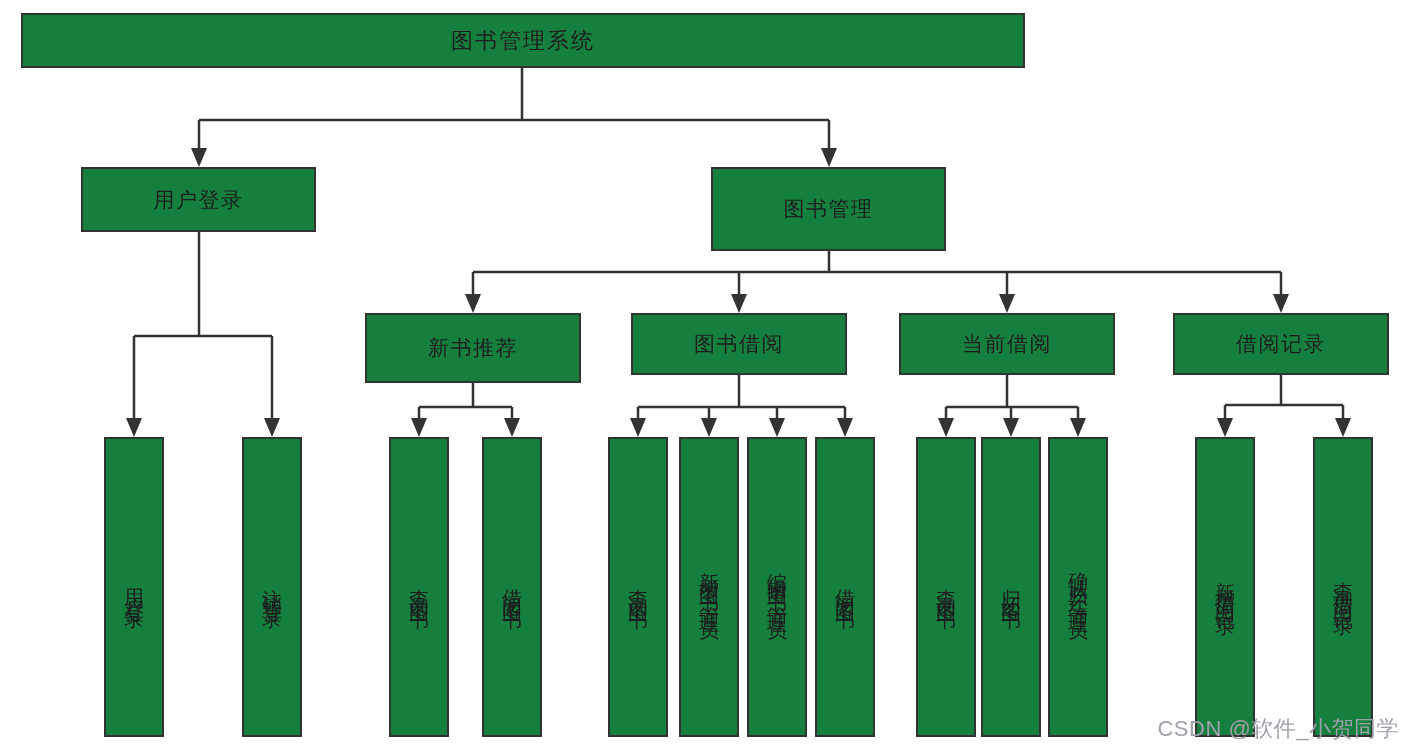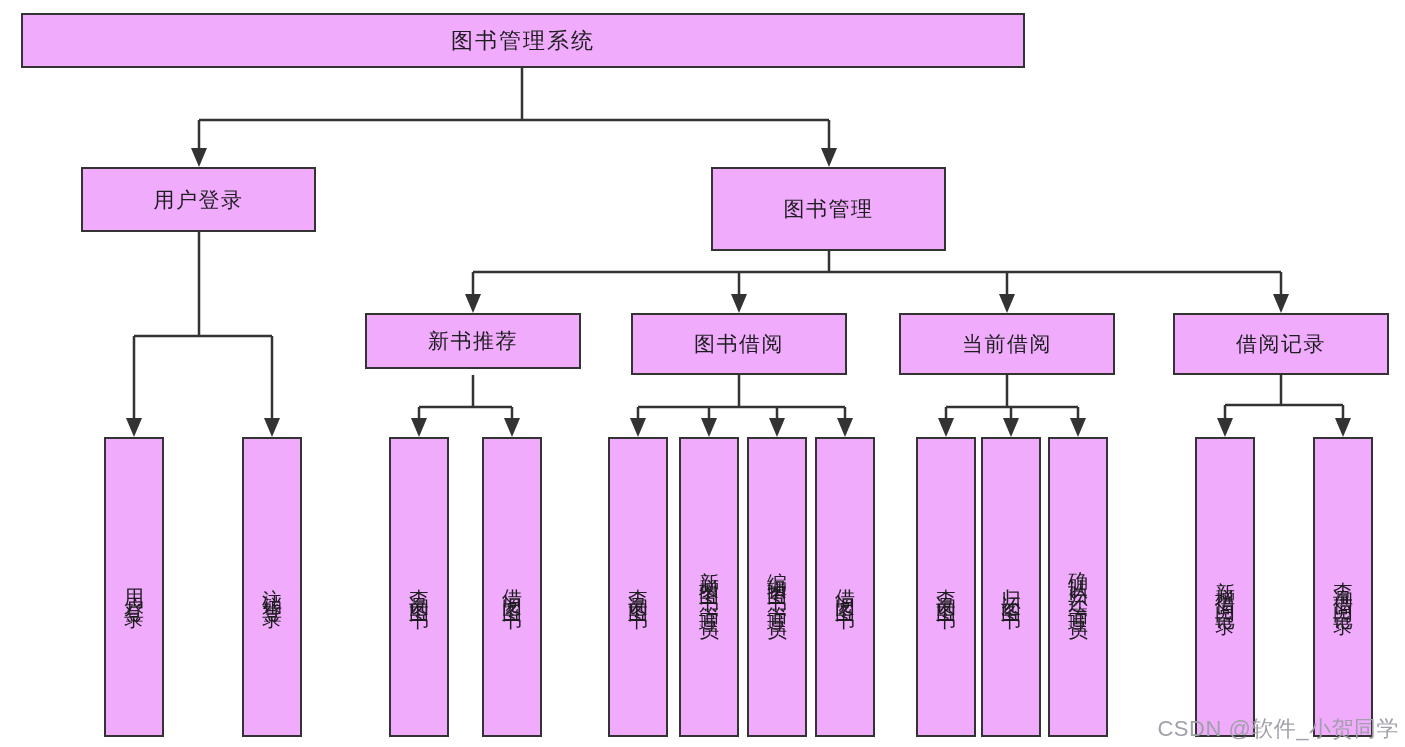--- a/index.html
+++ b/index.html
@@ -15,21 +15,21 @@
   .connectors {
     position: absolute;
     left: 0; top: 0;
     width: 1405px; height: 747px;
     pointer-events: none;
   }
   .node {
     position: absolute;
     box-sizing: border-box;
     border: 2.5px solid #333333;
-    background: #f0abfc;
+    background: #15803d;
     display: flex;
     align-items: center;
     justify-content: center;
     text-align: center;
   }
   .h-node { font-size: 21px; letter-spacing: 1.5px; }
   .root-node { font-size: 22px; letter-spacing: 2px; }
   .leaf-node { font-size: 20px; }
   .vtext {
     writing-mode: vertical-rl;
@@ -76,21 +76,21 @@
     <span>图书管理系统</span>
   </div>
 
   <div class="node h-node" style="left:81px; top:167px; width:235px; height:65px;">
     <span>用户登录</span>
   </div>
   <div class="node h-node" style="left:711px; top:167px; width:235px; height:84px;">
     <span>图书管理</span>
   </div>
 
-  <div class="node h-node" style="left:365px; top:313px; width:216px; height:56px;">
+  <div class="node h-node" style="left:365px; top:313px; width:216px; height:70px;">
     <span>新书推荐</span>
   </div>
   <div class="node h-node" style="left:899px; top:313px; width:216px; height:62px;">
     <span>当前借阅</span>
   </div>
   <div class="node h-node" style="left:631px; top:313px; width:216px; height:62px;">
     <span>图书借阅</span>
   </div>
   <div class="node h-node" style="left:1173px; top:313px; width:216px; height:62px;font-family:Liberation Mono, monospace;">
     <span>借阅记录</span>

